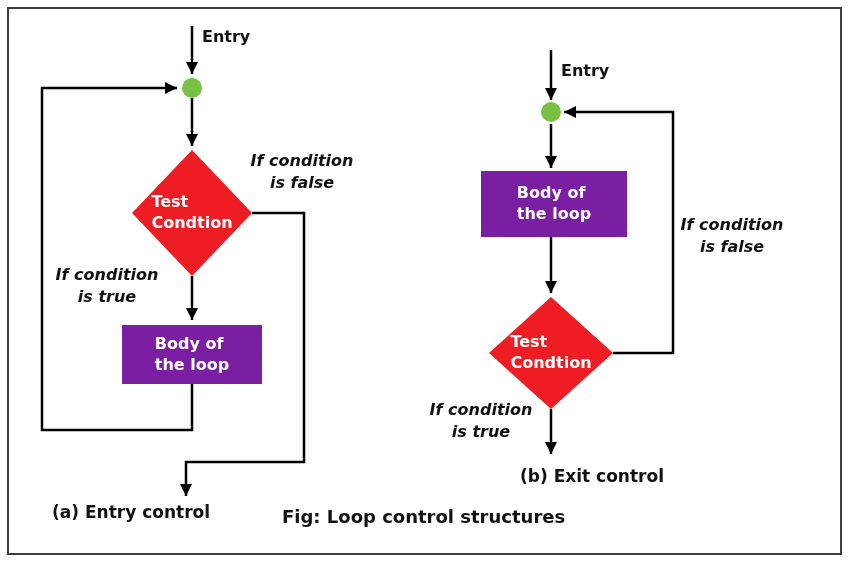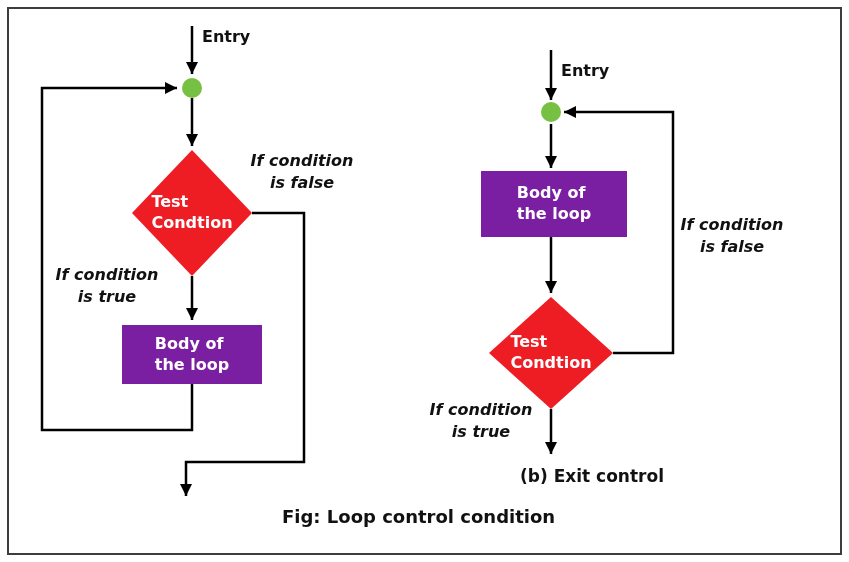--- a/index.html
+++ b/index.html
@@ -114,20 +114,21 @@
 is false</div>
 
   <div class="lbl center" style="left:48px; top:264px; width:118px;">If condition
 is true</div>
 
   <div class="node body-box" style="left:122px; top:325px; width:140px; height:59px;">
     <span>Body of
 the loop</span>
   </div>
 
+  <div class="cap" style="left:52px; top:502px;">(a) Entry control</div>
 
   <div class="lbl" style="left:561px; top:60px;">Entry</div>
 
   <div class="dot" style="left:541px; top:102px;"></div>
 
   <div class="node body-box" style="left:481px; top:171px; width:146px; height:66px;">
     <span>Body of
 the loop</span>
   </div>
 
@@ -137,15 +138,15 @@
   <div class="node diamond" style="left:489px; top:297px; width:124px; height:112px;">
     <span>Test
 Condtion</span>
   </div>
 
   <div class="lbl center" style="left:414px; top:399px; width:134px;">If condition
 is true</div>
 
   <div class="cap" style="left:520px; top:466px;">(b) Exit control</div>
 
-  <div class="fig-cap" style="left:282px; top:506px;">Fig: Loop control condition</div>
+  <div class="fig-cap" style="left:282px; top:506px;">Fig: Loop control structures</div>
 
 </div>
 
 </body></html>

